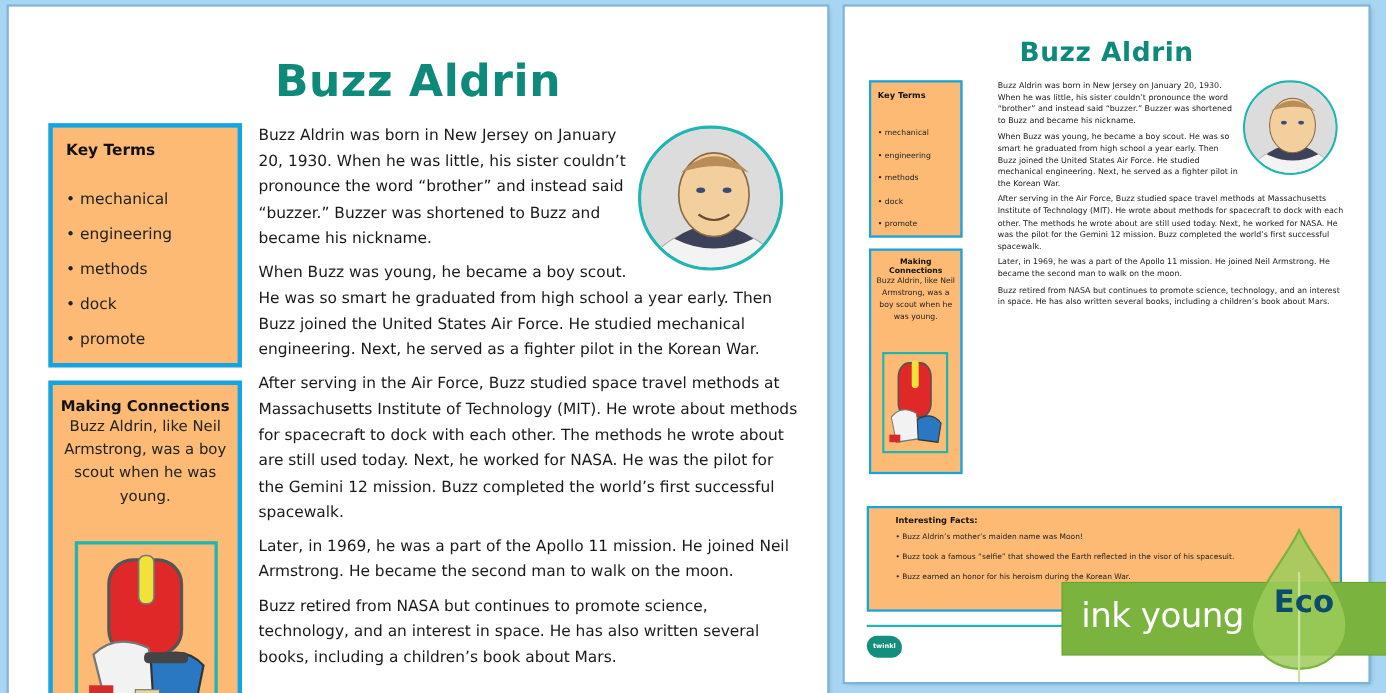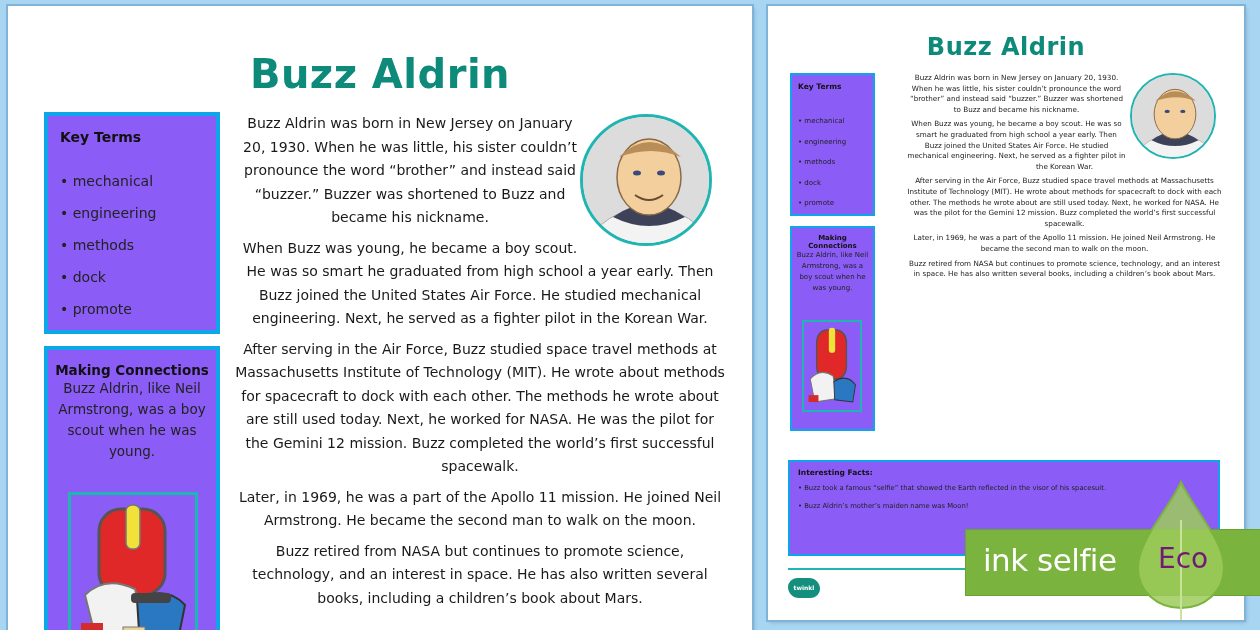--- a/index.html
+++ b/index.html
@@ -25,37 +25,37 @@
     color: #0d8a7a;
     text-align: center;
     letter-spacing: 0.5px;
   }
   #page-left .title { left: 0; right: 0; top: 45px; font-size: 40px; }
   #page-right .title { left: 0; right: 0; top: 27px; font-size: 24px; }
 
   .box {
     position: absolute;
     border: 4px solid #0ea5e9;
-    background: #8b5cf6;
+    background: #fdba74;
   }
   .box-heading { font-weight: bold; color: #111; }
   .term-list { list-style: none; margin-top: 20px; }
   .term-list li { color: #222; }
   .term-list li::before { content: "• "; }
 
   
   #page-left .key-terms { left: 36px; top: 106px; width: 176px; height: 222px; padding: 13px 12px; }
   #page-left .key-terms .box-heading { font-size: 14px; margin-bottom: 10px; }
   #page-left .key-terms li { font-size: 14px; line-height: 32px; }
   #page-left .connections { left: 36px; top: 340px; width: 176px; height: 300px; padding: 12px 6px; text-align: center; }
   #page-left .connections .box-heading { font-size: 13.5px; }
   #page-left .connections .conn-text { font-size: 13.5px; line-height: 21px; color: #222; }
   #page-left .backpack-frame { position: absolute; left: 20px; top: 142px; width: 130px; height: 160px; border: 3px solid #1fb5b3; }
 
-  .body-text { position: absolute; color: #1a1a1a; text-align: center; }
+  .body-text { position: absolute; color: #1a1a1a; }
   #page-left .body-text { left: 227px; top: 106px; width: 490px; font-size: 14px; line-height: 23.5px; }
   #page-left .body-text p { margin-bottom: 7px; }
   .body-text b { font-weight: normal; }
 
   .portrait {
     position: absolute;
     border-radius: 50%;
     border: 3px solid #1fb5b3;
     overflow: hidden;
     background: #e8e8e8;
@@ -70,21 +70,21 @@
   #page-right .key-terms { left: 22px; top: 67px; width: 85px; height: 143px; padding: 7px 6px; border-width: 2px; }
   #page-right .key-terms .box-heading { font-size: 7.5px; margin-bottom: 5px; }
   #page-right .key-terms li { font-size: 7px; line-height: 20.5px; }
   #page-right .connections { left: 22px; top: 220px; width: 85px; height: 205px; padding: 6px 3px; text-align: center; border-width: 2px; }
   #page-right .connections .box-heading { font-size: 7px; }
   #page-right .connections .conn-text { font-size: 7px; line-height: 11px; color: #222; }
   #page-right .backpack-frame { position: absolute; left: 10px; top: 92px; width: 60px; height: 92px; border: 2px solid #1fb5b3; }
   #page-right .body-text { left: 139px; top: 67px; width: 315px; font-size: 7.2px; line-height: 10.6px; }
   #page-right .body-text p { margin-bottom: 4px; }
 
-  .facts-box { left: 20px; top: 454px; width: 432px; height: 96px; padding: 6px 8px; border-width: 2px; }
+  .facts-box { left: 20px; top: 454px; width: 432px; height: 96px; padding: 6px 24px; border-width: 2px; }
   .facts-box .box-heading { font-size: 7.5px; margin-bottom: 2px; }
   .facts-box li { font-size: 6.8px; line-height: 18px; list-style: none; color: #222; white-space: nowrap; }
   .facts-box li::before { content: "• "; }
   .footer-line { position: absolute; left: 20px; top: 562px; width: 420px; height: 2px; background: #1fb5b3; }
   .twinkl-logo {
     position: absolute; left: 20px; top: 572px; width: 32px; height: 20px;
     background: #138f7e; border-radius: 10px 12px 10px 12px;
     color: #fff; font-size: 6px; font-weight: bold; text-align: center; line-height: 20px;
   }
 
@@ -94,23 +94,23 @@
     background: #7ab33d;
     box-shadow: 0 0 0 1px #6aa22f;
   }
   .eco-text {
     position: absolute; left: 983px; top: 542px;
     font-family: "DejaVu Sans", sans-serif;
     font-size: 31px; color: #ffffff; letter-spacing: -0.5px;
   }
   .leaf { position: absolute; left: 1136px; top: 480px; width: 90px; height: 140px; }
   .eco-word {
-    position: absolute; left: 1158px; top: 542px;
-    font-family: "DejaVu Sans", sans-serif; font-weight: normal;
-    font-size: 28px; color: #701a75;
+    position: absolute; left: 1158px; top: 530px;
+    font-family: "DejaVu Sans", sans-serif; font-weight: bold;
+    font-size: 28px; color: #0c4a6e;
   }
 </style>
 </head>
 <body>
 
 <div class="page" id="page-left">
   <div class="title">Buzz Aldrin</div>
 
   <div class="box key-terms">
     <div class="box-heading">Key Terms</div>
@@ -207,27 +207,28 @@
     <p>Buzz Aldrin was born in New Jersey on January 20, 1930. When he was little, his sister couldn’t pronounce the word “brother” and instead said “buzzer.” Buzzer was shortened to Buzz and became his nickname.</p>
     <p><span>When Buzz was young, he became a boy scout. He was so smart he graduated from high school a year early. Then Buzz joined the United States Air Force. He studied </span><b>mechanical engineering</b><span>.  Next, he served as a fighter pilot in the Korean War.</span></p>
     <p><span>After serving in the Air Force, Buzz studied space travel </span><b>methods</b><span> at Massachusetts Institute of Technology (MIT). He wrote about methods for spacecraft to </span><b>dock</b><span> with each other. The methods he wrote about are still used today. Next, he worked for NASA. He was the pilot for the Gemini 12 mission. Buzz completed the world’s first successful spacewalk.</span></p>
     <p>Later, in 1969, he was a part of the Apollo 11 mission. He joined Neil Armstrong. He became the second man to walk on the moon.</p>
     <p><span>Buzz retired from NASA but continues to </span><b>promote</b><span> science, technology, and an interest in space. He has also written several books, including a children’s book about Mars.</span></p>
   </div>
 
   <div class="box facts-box">
     <div class="box-heading">Interesting Facts:</div>
     <ul>
+      <li>Buzz Aldrin’s mother’s maiden name was Moon!</li>
       <li>Buzz took a famous “selfie” that showed the Earth reflected in the visor of his spacesuit.</li>
-      <li>Buzz Aldrin’s mother’s maiden name was Moon!</li>
+      <li>Buzz earned an honor for his heroism during the Korean War.</li>
     </ul>
   </div>
   <div class="footer-line"></div>
   <div class="twinkl-logo">twinkl</div>
 </div>
 
 <div class="eco-banner"></div>
-<div class="eco-text">ink selfie</div>
+<div class="eco-text">ink young</div>
 <svg class="leaf" viewBox="0 0 90 140">
   <path d="M45 2 C 58 30, 88 60, 88 88 C 88 112, 68 128, 45 128 C 22 128, 2 112, 2 88 C 2 60, 32 30, 45 2 Z" fill="#9ccb5a" fill-opacity="0.85" stroke="#7ab33d" stroke-width="2"></path>
   <line x1="45" y1="40" x2="45" y2="140" stroke="#c9e39a" stroke-width="2"></line>
 </svg>
 <div class="eco-word">Eco</div>
 
 </body></html>

